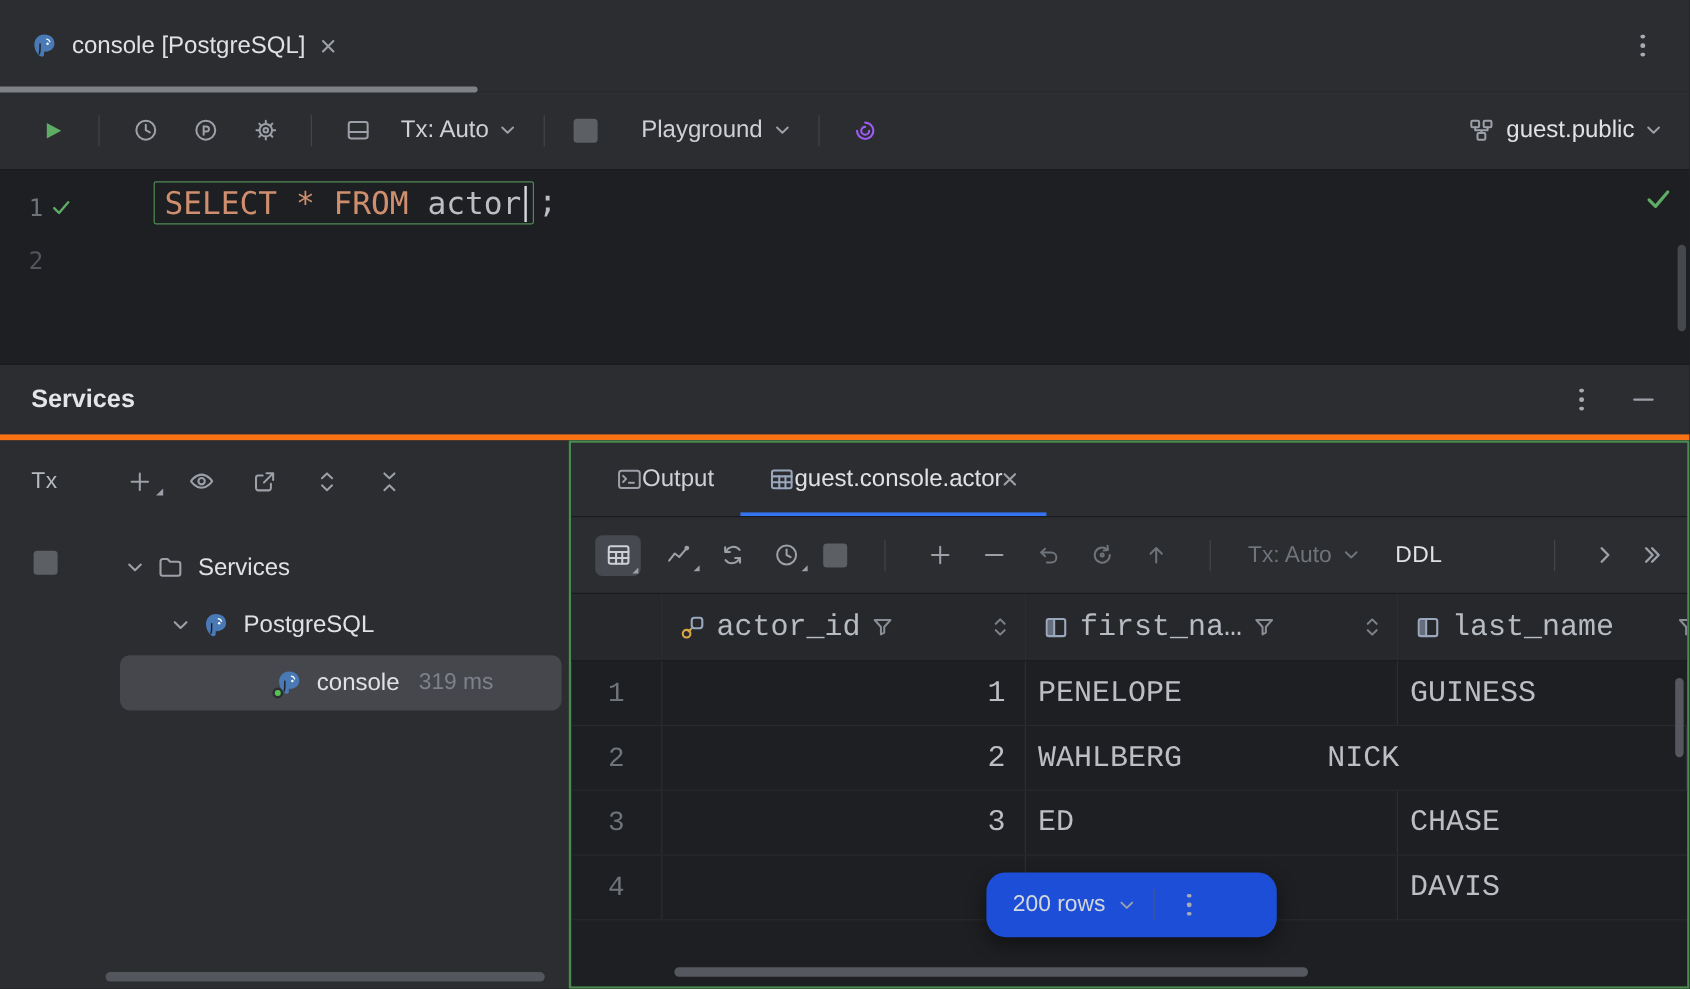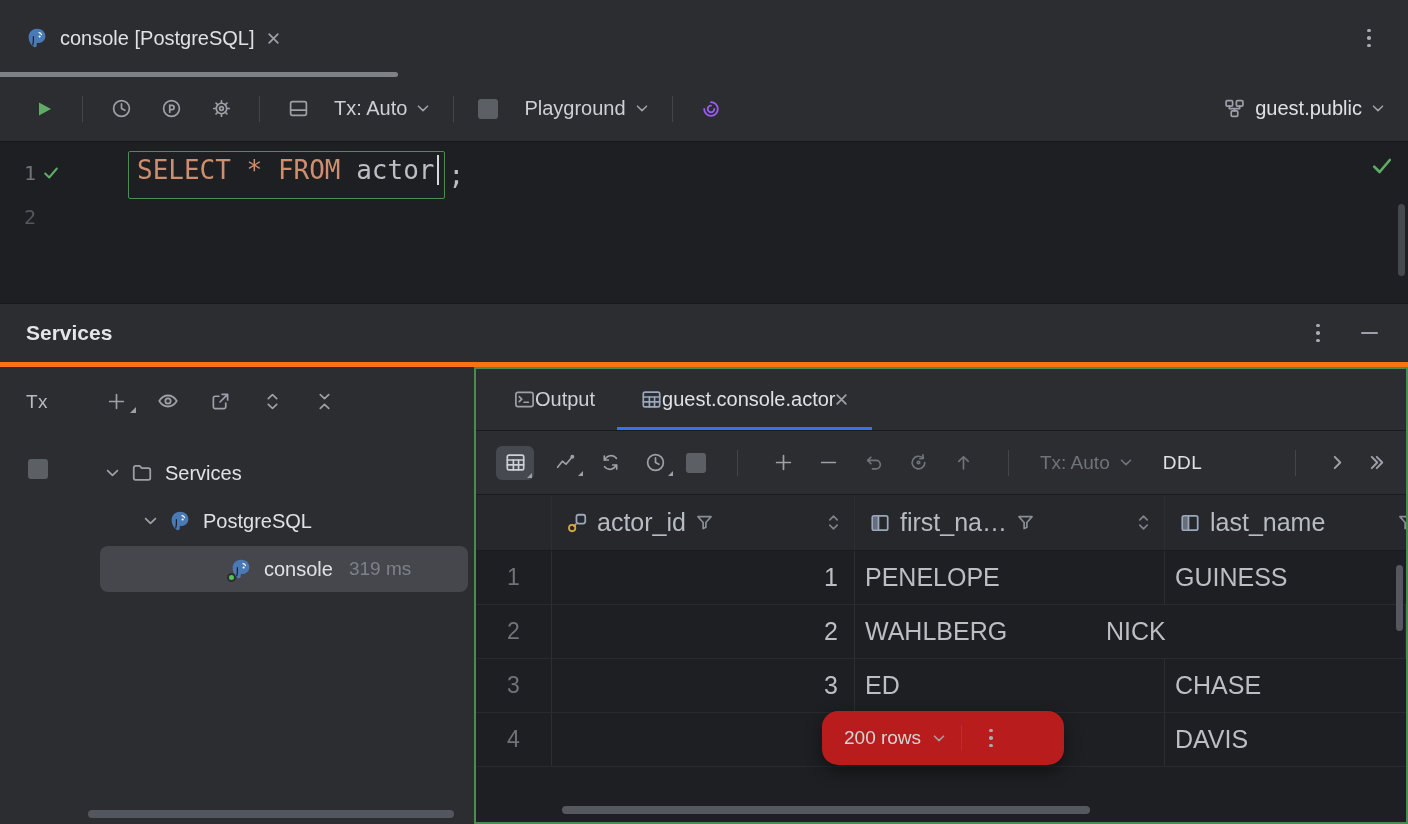--- a/index.html
+++ b/index.html
@@ -25,21 +25,21 @@
   .stopsq{width:20px;height:20px;border-radius:3px;background:#5c5f63;flex:none}
   .spacer{flex:1}
   .schema-pick{display:flex;align-items:center;gap:10px;font-size:20px;color:#dfe1e5}
 
   
   .editor{height:161px;background:#1e1f22;position:relative;font-family:"DejaVu Sans Mono","Liberation Mono",monospace}
   .ed-line{position:absolute;height:44px;display:flex;align-items:center}
   .gut-num{font-size:20px;color:#6f737a;width:34px;padding-left:24px}
   .gut-num.dim{color:#53565c}
   .stmt-wrap{position:absolute;left:128px;top:9px;display:flex;align-items:center;font-size:26px}
-  .stmt-box{display:inline-flex;align-items:center;border:1px solid #4f8b54;border-radius:2px;padding:3px 5px 13px 8px}
+  .stmt-box{display:inline-flex;align-items:center;border:1px solid #4f8b54;border-radius:2px;padding:3px 5px 1px 8px}
   .tok-kw{color:#cf8e6d}
   .tok-id{color:#bcbec4}
   .caret{width:2px;height:30px;background:#d5d8dd;margin-left:3px}
   .semi{color:#bcbec4;margin-left:3px}
   .ed-check{position:absolute;right:14px;top:12px;color:#5fad65}
   .ed-vscroll{position:absolute;right:3px;top:62px;width:7px;height:72px;border-radius:4px;background:#45484d}
 
   
   .svc-header{height:64px;background:#2b2d30;border-top:1px solid #17181b;border-bottom:5px solid #f97316;display:flex;align-items:center;padding:0 30px 0 26px}
   .svc-title{font-size:21px;font-weight:700;color:#e3e5e9}
@@ -71,36 +71,36 @@
   .otab.active::after{content:"";position:absolute;left:0;right:0;bottom:0;height:3px;background:#3574f0}
   .close-x{color:#9da0a8}
 
   .out-toolbar{height:64px;background:#2b2d30;border-bottom:1px solid #1a1b1e;display:flex;align-items:center;padding:0 16px 0 20px;gap:17px;flex:none}
   .tool-active{width:38px;height:34px;background:#46494f;border-radius:6px;display:flex;align-items:center;justify-content:center;position:relative}
   .dim{color:#6f737a}
   .ddl-lbl{font-size:19px;color:#dfe1e5;letter-spacing:.5px}
   .tx-dim{display:flex;align-items:center;gap:10px;font-size:19px;color:#6f737a}
 
   
-  .grid{flex:1;display:flex;flex-direction:column;font-family:Liberation Sans, sans-serif;min-height:0}
+  .grid{flex:1;display:flex;flex-direction:column;font-family:Liberation Mono, monospace;min-height:0}
   .g-header{height:56px;background:#26282b;border-bottom:1px solid #1a1b1e;display:flex;flex:none;color:#b7bbc2;font-size:25px}
   .g-row{height:54px;display:flex;flex:none;border-bottom:1px solid #282a2e;font-size:25px;color:#bcbec4}
   .gc{border-right:1px solid #2b2e32;display:flex;align-items:center;overflow:hidden}
   .gc-gut{width:76px;justify-content:center;color:#6f737a;font-size:23px;flex:none}
   .gc-1{width:303px;flex:none}
   .gc-2{width:310px;flex:none}
   .gc-3{flex:1;border-right:none}
   .hc{padding-left:14px;gap:9px}
   .hc .hlbl{white-space:nowrap}
   .hc .hspace{flex:1}
   .hsort{margin-right:14px;color:#7d818a;flex:none}
   .hfun{color:#8a8e96;flex:none}
   .cell-num{justify-content:flex-end;padding-right:16px}
   .cell-txt{padding-left:10px}
-  .pill{position:absolute;left:346px;top:342px;width:242px;height:54px;border-radius:16px;background:#b91c1c;box-shadow:0 6px 16px rgba(0,0,0,.45);display:flex;align-items:center;padding:0 16px 0 22px;gap:12px;z-index:8}
+  .pill{position:absolute;left:346px;top:358px;width:242px;height:54px;border-radius:16px;background:#1d4ed8;box-shadow:0 6px 16px rgba(0,0,0,.45);display:flex;align-items:center;padding:0 16px 0 22px;gap:12px;z-index:8}
   .pill .plbl{font-size:19px;color:#d3d6db;font-family:"Liberation Sans",sans-serif;white-space:nowrap}
   .pill .pdiv{width:1px;height:26px;background:#55585e;margin:0 4px}
   .g-hscroll{position:absolute;bottom:8px;left:86px;width:528px;height:8px;border-radius:4px;background:#55585e;z-index:9}
   .g-vscroll{position:absolute;right:3px;top:196px;width:7px;height:66px;border-radius:4px;background:#55585e;z-index:9}
 </style>
 </head>
 <body>
 
 <svg width="0" height="0" style="position:absolute">
   <defs>
@@ -278,21 +278,21 @@
       </svg>
     </div>
   <div class="dd" style="margin-left:12px">
     <span>Tx: Auto</span>
     <svg class="sic chev" width="12" height="7" viewBox="0 0 12 7">
         <use href="#i-chev"></use>
       </svg>
   </div>
   <div class="sep"></div>
   <div class="stopsq"></div>
-  <div class="dd" style="margin-left:16px">
+  <div class="dd" style="margin-left:26px">
     <span>Playground</span>
     <svg class="sic chev" width="12" height="7" viewBox="0 0 12 7">
         <use href="#i-chev"></use>
       </svg>
   </div>
   <div class="sep"></div>
   <div class="ibtn" style="color:#9d5cf5">
       <svg class="sic" width="22" height="22" viewBox="0 0 20 20">
         <use href="#i-swirl"></use>
       </svg>

